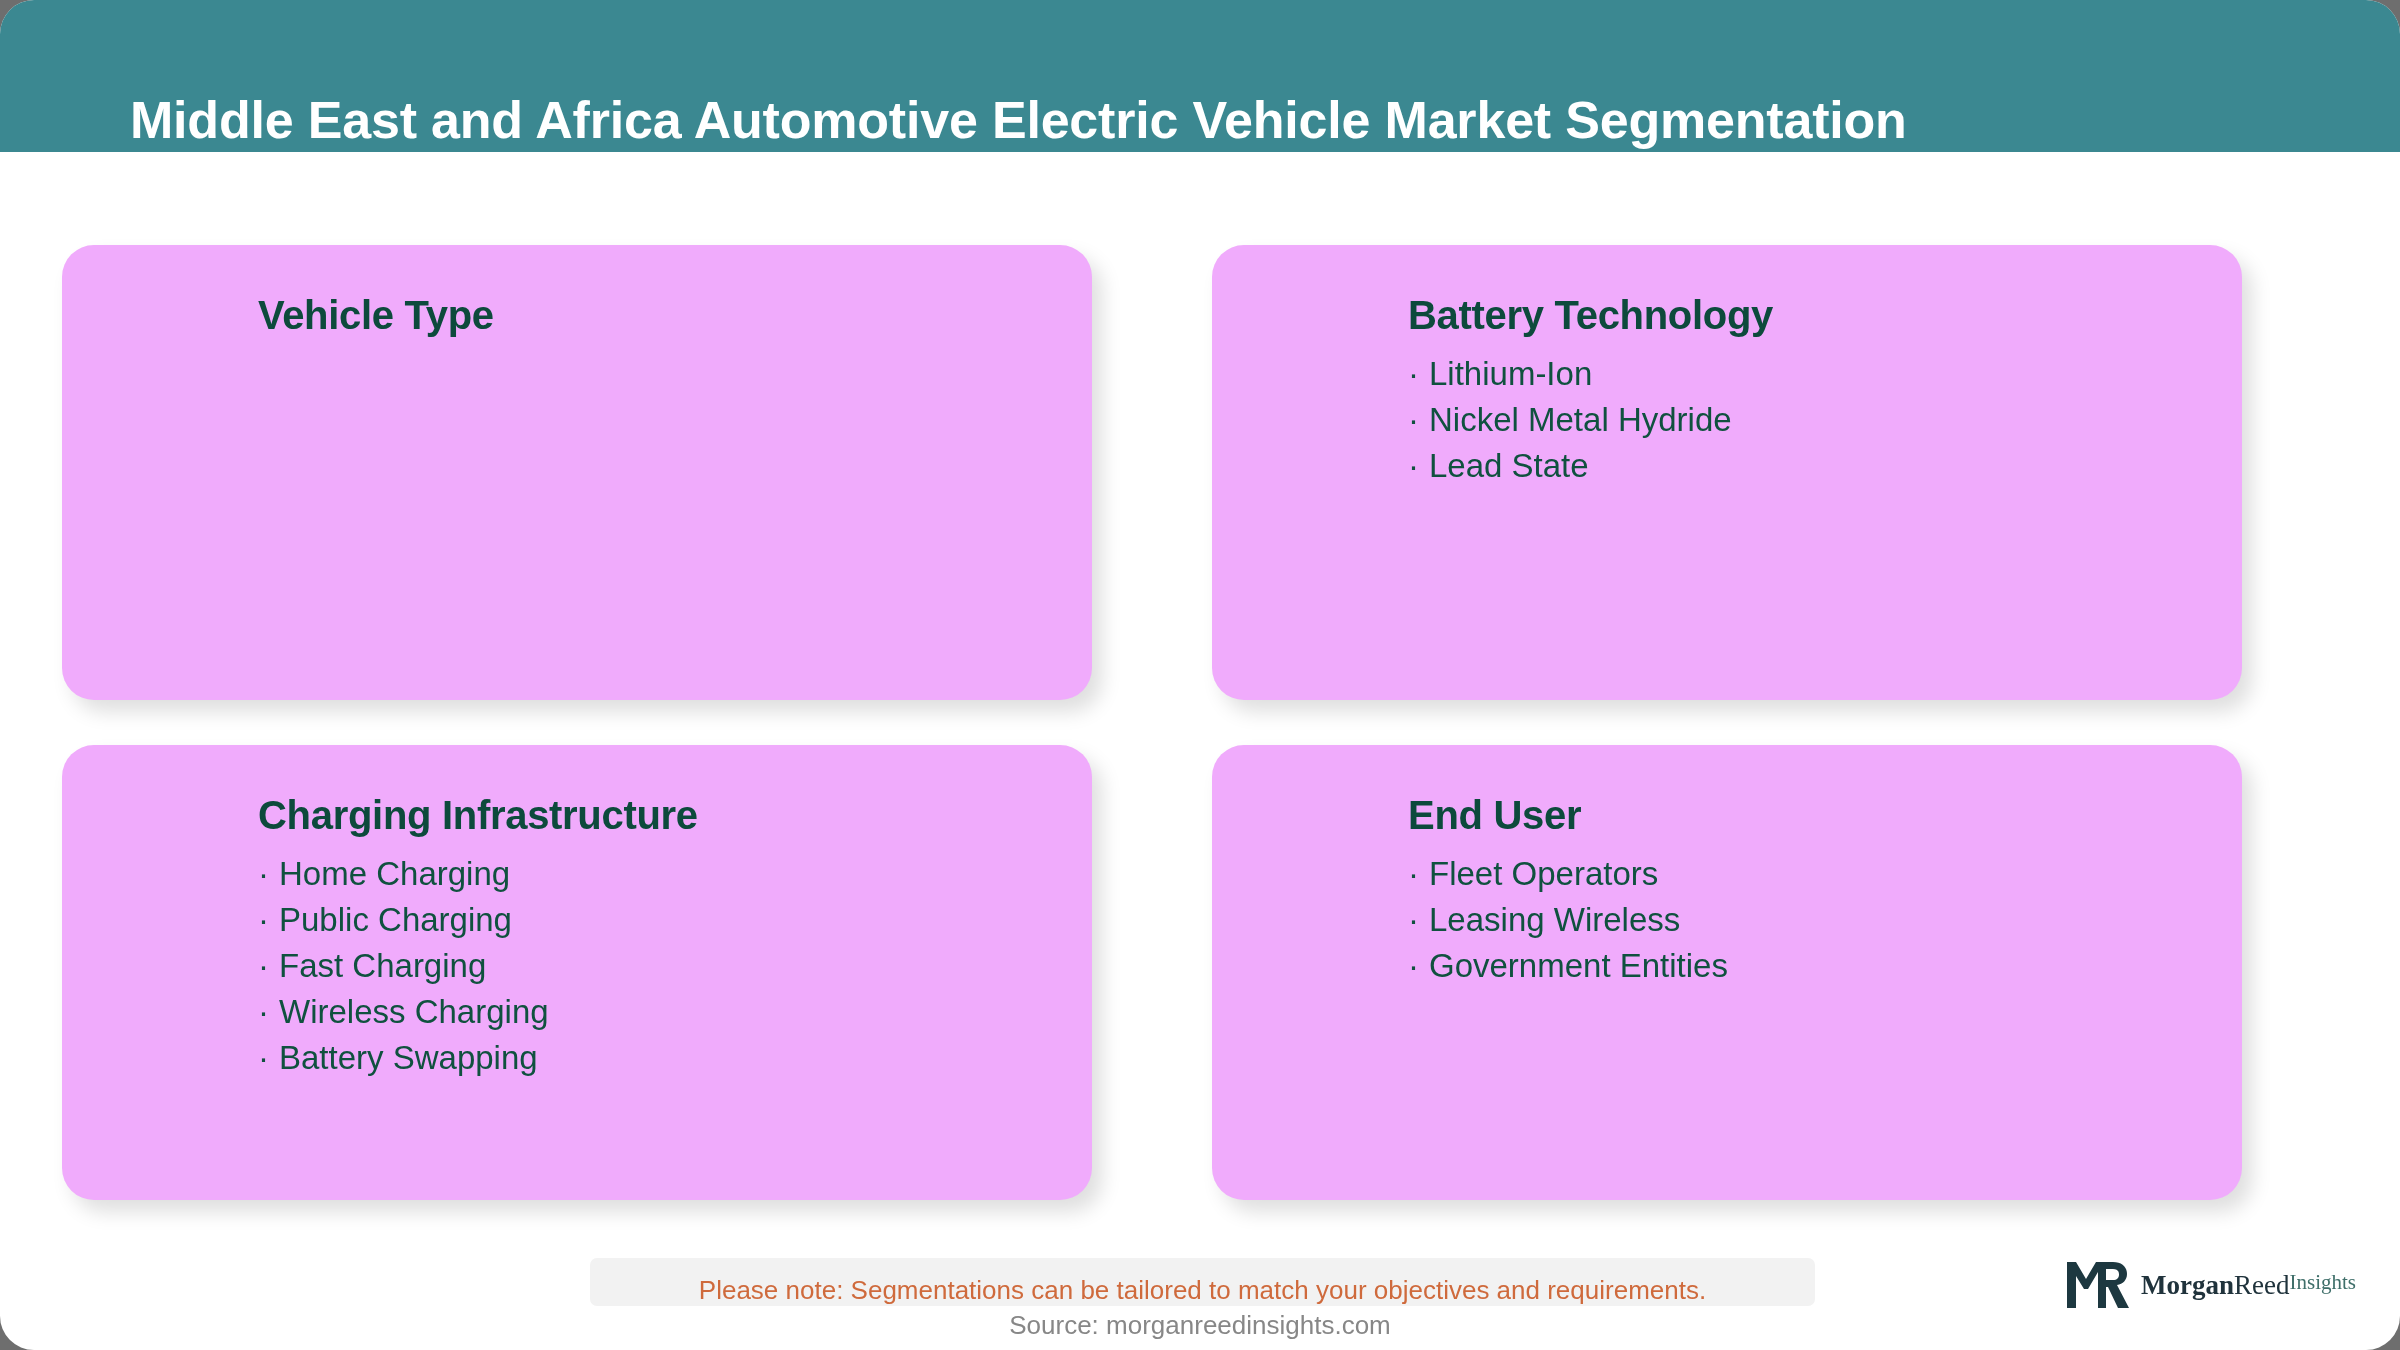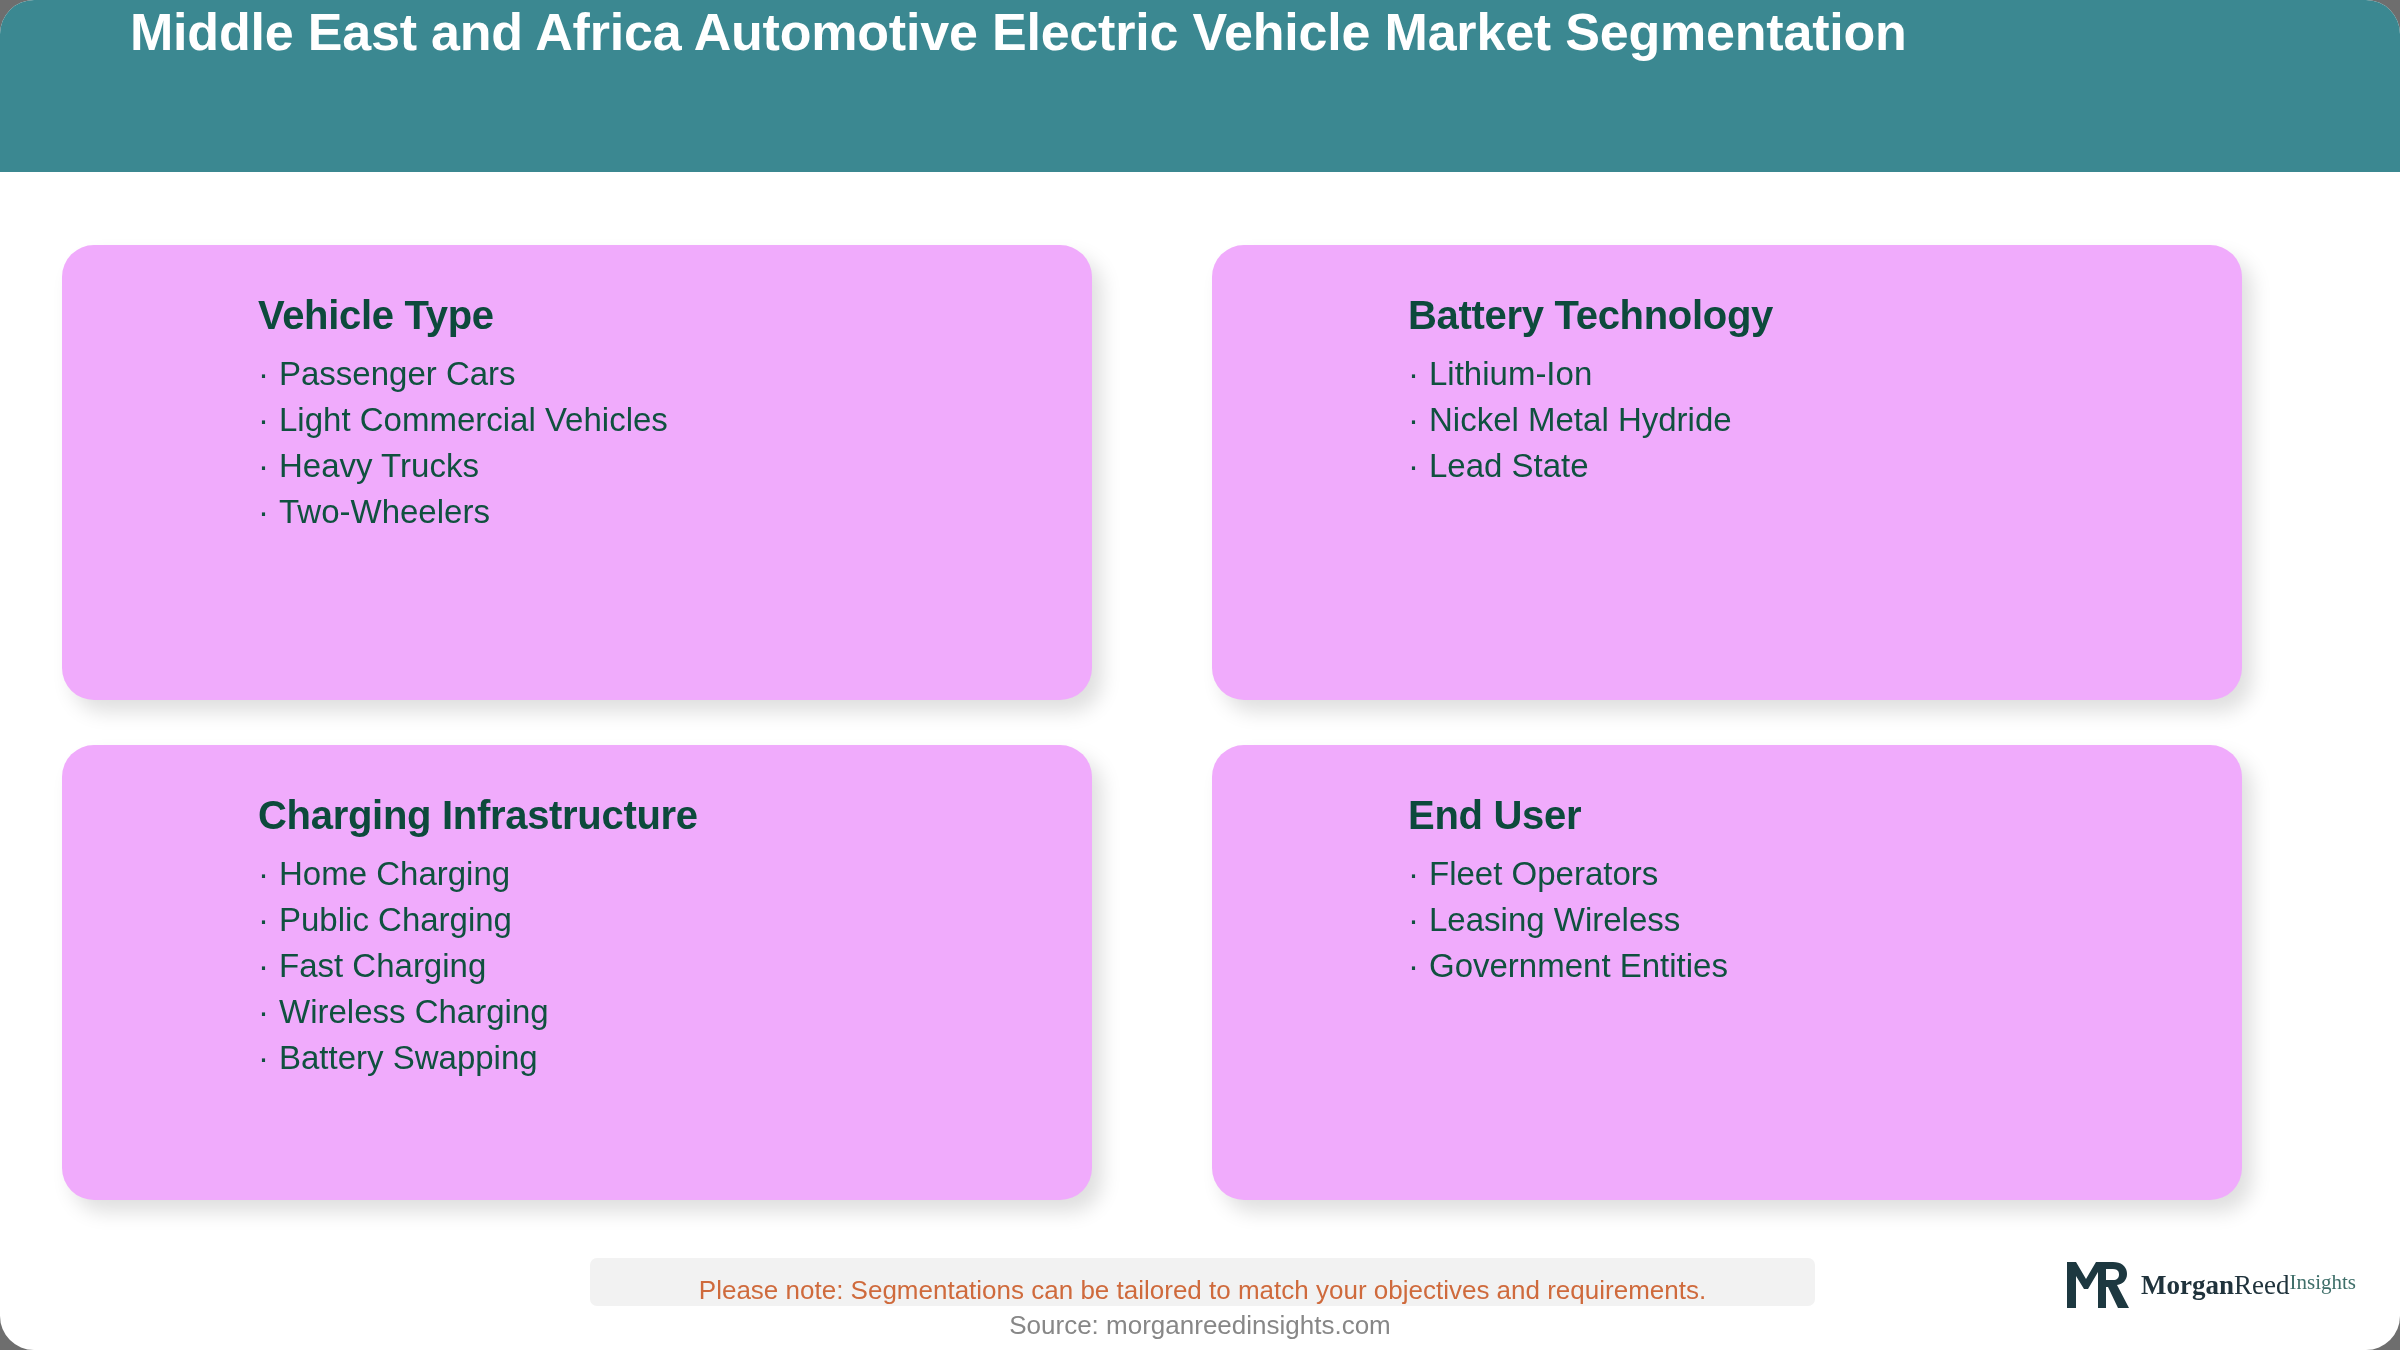--- a/index.html
+++ b/index.html
@@ -20,24 +20,24 @@
     background:#ffffff;
     border-radius:34px;
     overflow:hidden;
   }
 
   
   .header {
     position:absolute;
     left:0; top:0;
     width:2400px;
-    height:172px;
+    height:152px;
     background:#3b8891;
     display:flex;
-    align-items:flex-start;
+    align-items:flex-end;
   }
   .header-title {
     margin-left:130px;
     margin-right:300px;
     color:#ffffff;
     font-size:52px;
     font-weight:bold;
     line-height:1.24;
     letter-spacing:-0.2px;
   }
@@ -146,26 +146,20 @@
 <div class="slide">
 
   <div class="header">
     <div class="header-title">Middle East and Africa Automotive Electric Vehicle Market Segmentation</div>
   </div>
 
   <div class="grid">
 
     <div class="card">
       <div class="card-title">Vehicle Type</div>
-      <ul class="card-list">
-        <li><span class="bullet">·</span><span>Passenger Cars</span></li>
-        <li><span class="bullet">·</span><span>Light Commercial Vehicles</span></li>
-        <li><span class="bullet">·</span><span>Heavy Trucks</span></li>
-        <li><span class="bullet">·</span><span>Two-Wheelers</span></li>
-      </ul>
     </div>
 
     <div class="card">
       <div class="card-title">Battery Technology</div>
       <ul class="card-list">
         <li><span class="bullet">·</span><span>Lithium-Ion</span></li>
         <li><span class="bullet">·</span><span>Nickel Metal Hydride</span></li>
         <li><span class="bullet">·</span><span>Lead State</span></li>
       </ul>
     </div>

